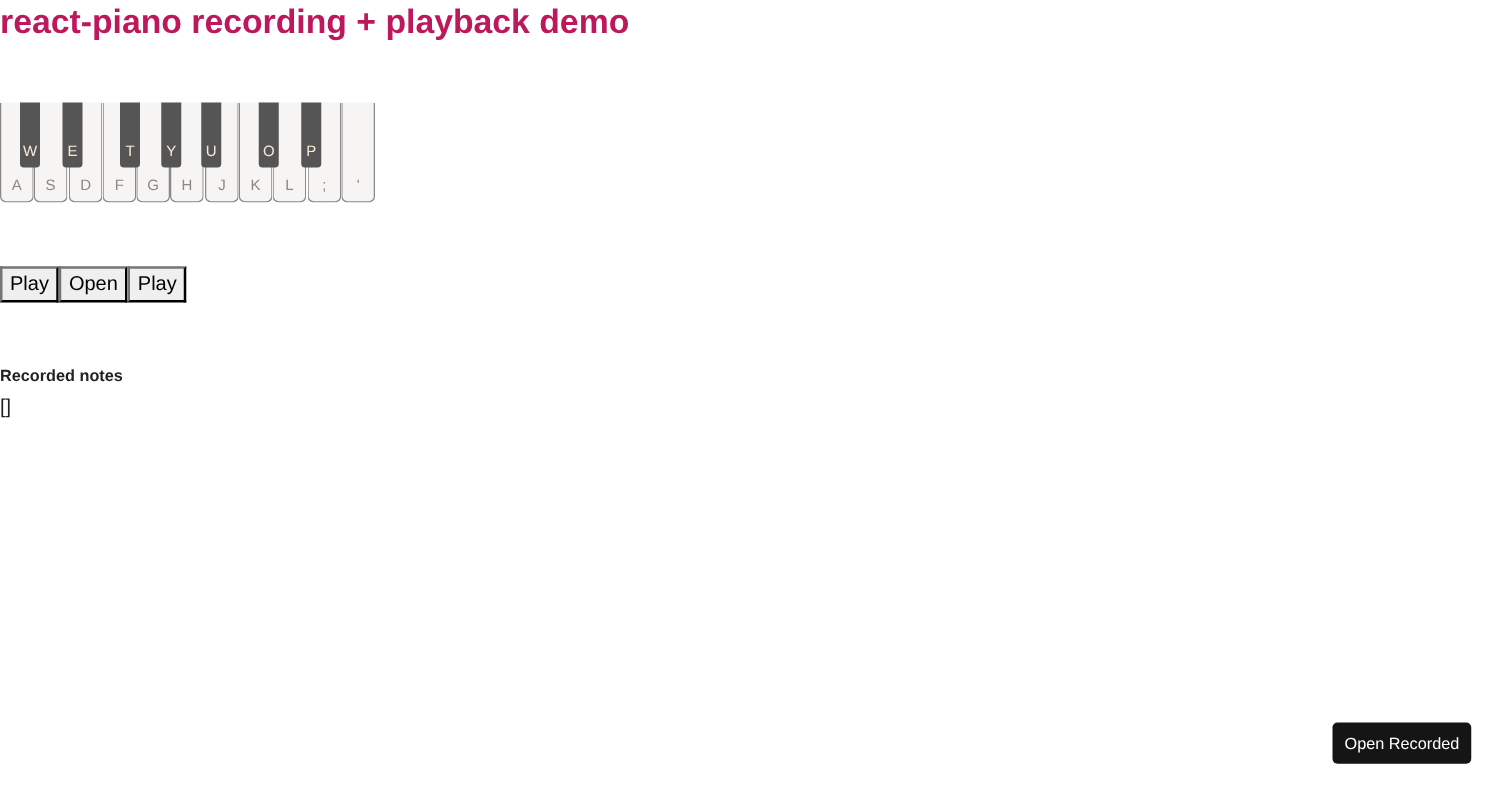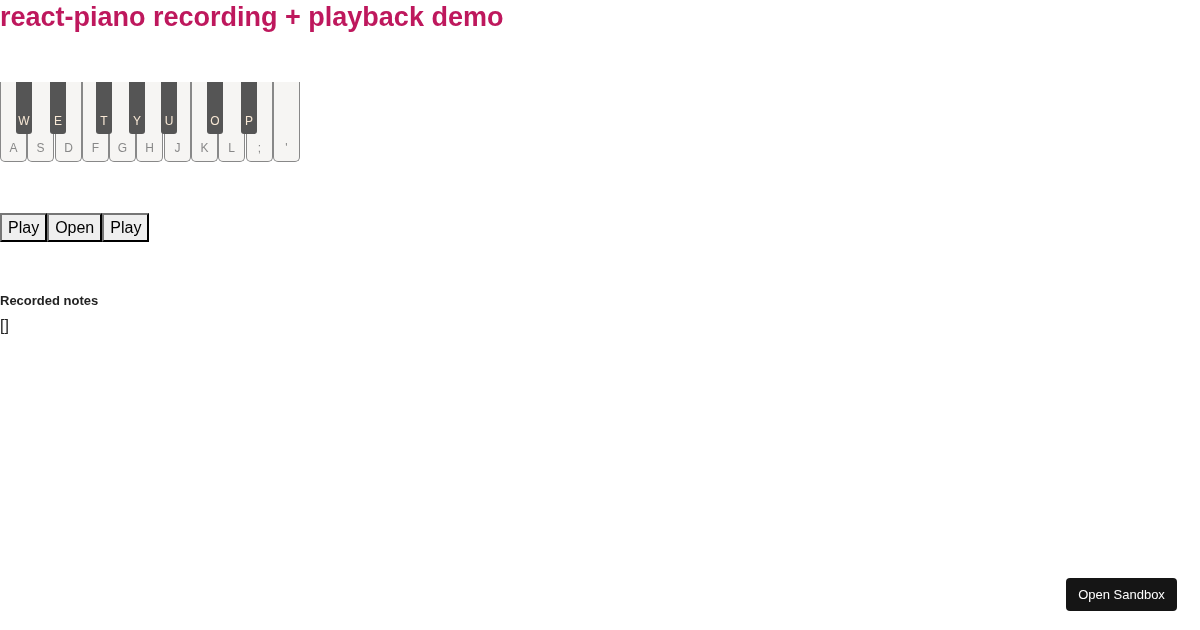--- a/index.html
+++ b/index.html
@@ -80,13 +80,13 @@
 
 <div class="controls">
   <button>Play</button>
   <button>Open</button>
   <button>Play</button>
 </div>
 
 <h3>Recorded notes</h3>
 <div class="notes">[]</div>
 
-<button class="sandbox">Open Sandbox</button>
+<button class="sandbox">Open Recorded</button>
 
 </body></html>

